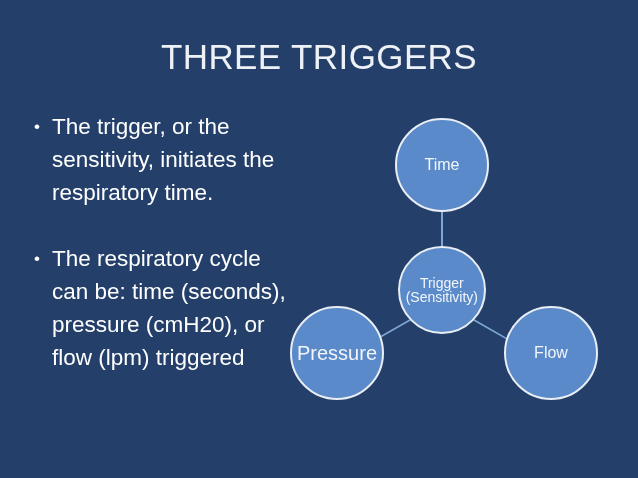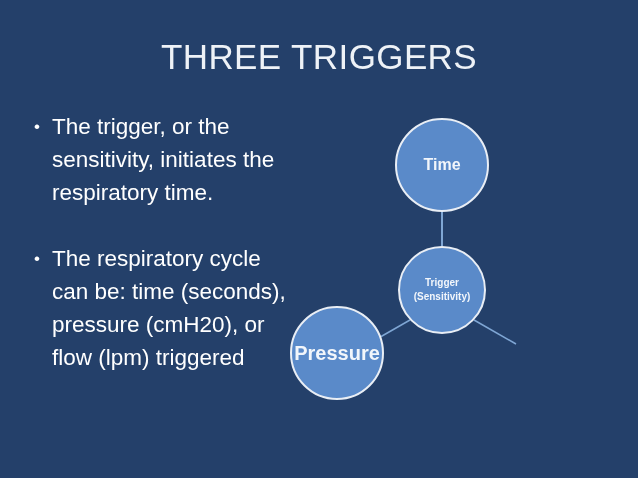--- a/index.html
+++ b/index.html
@@ -83,36 +83,36 @@
     position: absolute;
     border-radius: 50%;
     background: #5a8ac9;
     border: 2px solid #e9eef5;
     box-sizing: border-box;
     display: flex;
     align-items: center;
     justify-content: center;
     text-align: center;
     color: #f2f6fb;
-    font-weight: bold;
   }
   .node-time {
     left: 113px;
     top: 10px;
     width: 94px;
     height: 94px;
     font-size: 16px;
   }
   .node-center {
     left: 116px;
     top: 138px;
     width: 88px;
     height: 88px;
-    font-size: 10px;
+    font-size: 14px;
     line-height: 14px;
+    justify-content: flex-end;
   }
   .node-pressure {
     left: 8px;
     top: 198px;
     width: 94px;
     height: 94px;
     font-size: 20px;
   }
   .node-flow {
     left: 222px;
@@ -163,16 +163,19 @@
       <span class="node-label">
         <span>Trigger</span><br>
         <span>(Sensitivity)</span>
       </span>
     </div>
 
     <div class="node node-pressure">
       <span class="node-label">Pressure</span>
     </div>
 
+    <div class="node node-flow">
+      <span class="node-label">Flow</span>
+    </div>
 
   </div>
 
 </div>
 
 </body></html>

